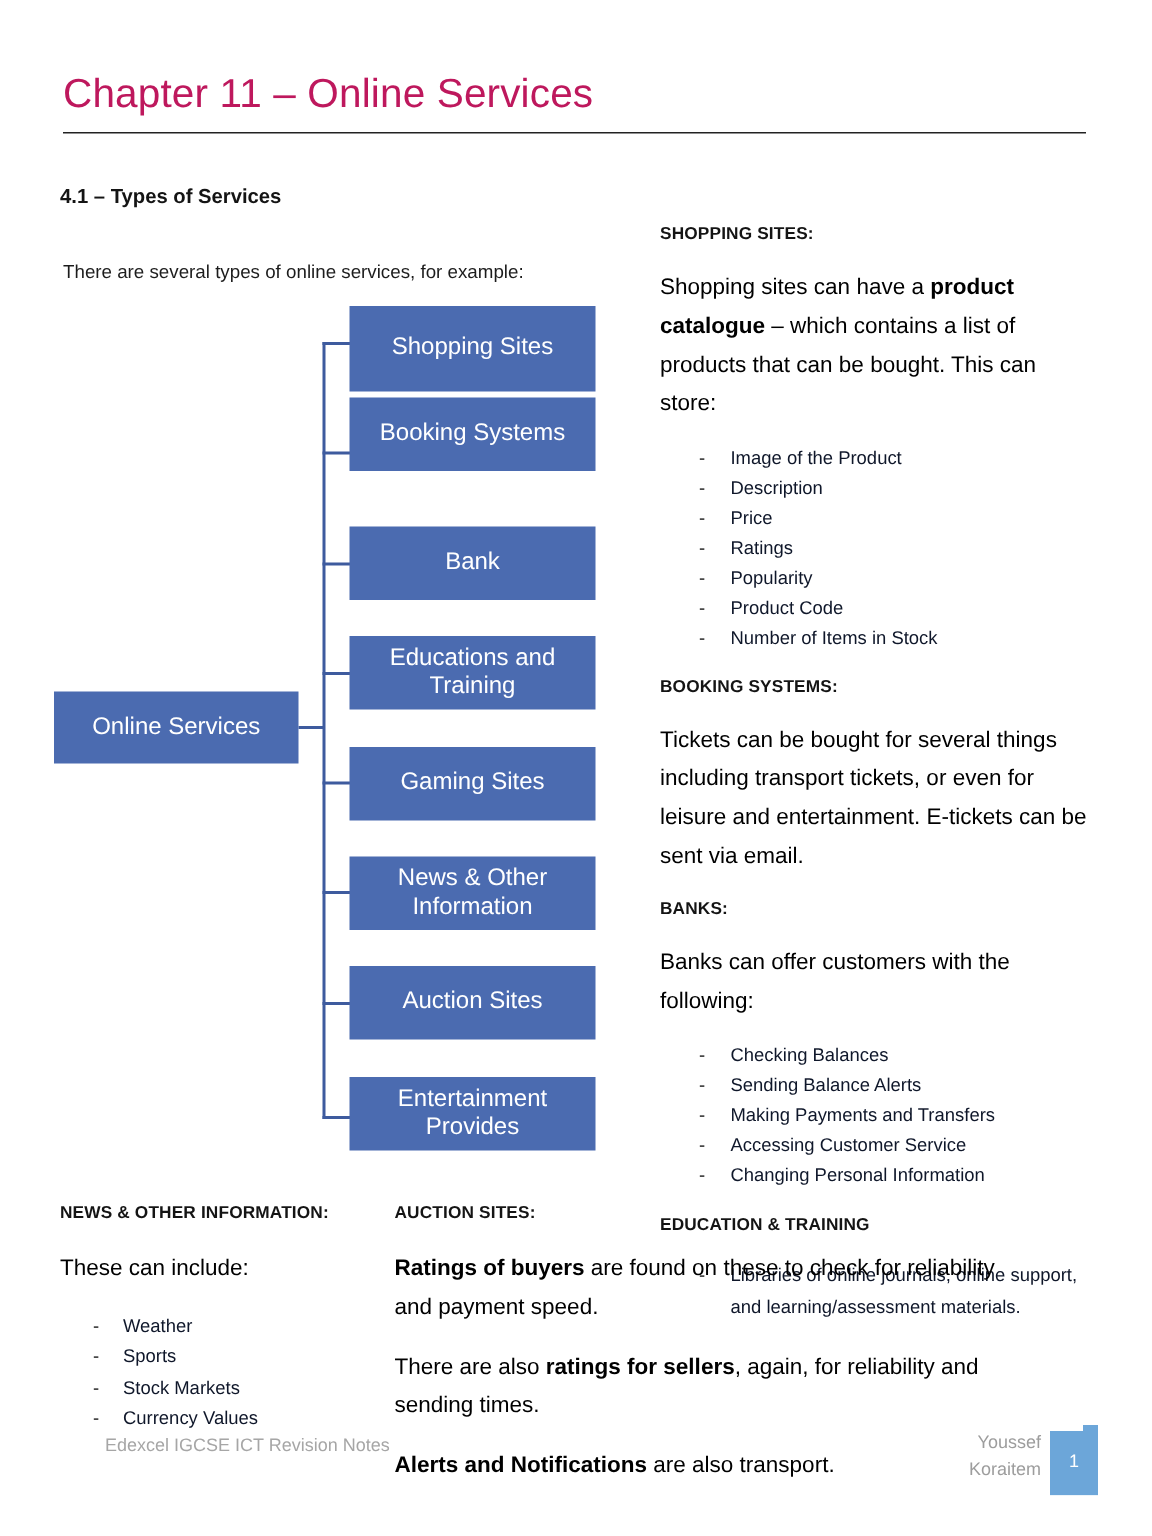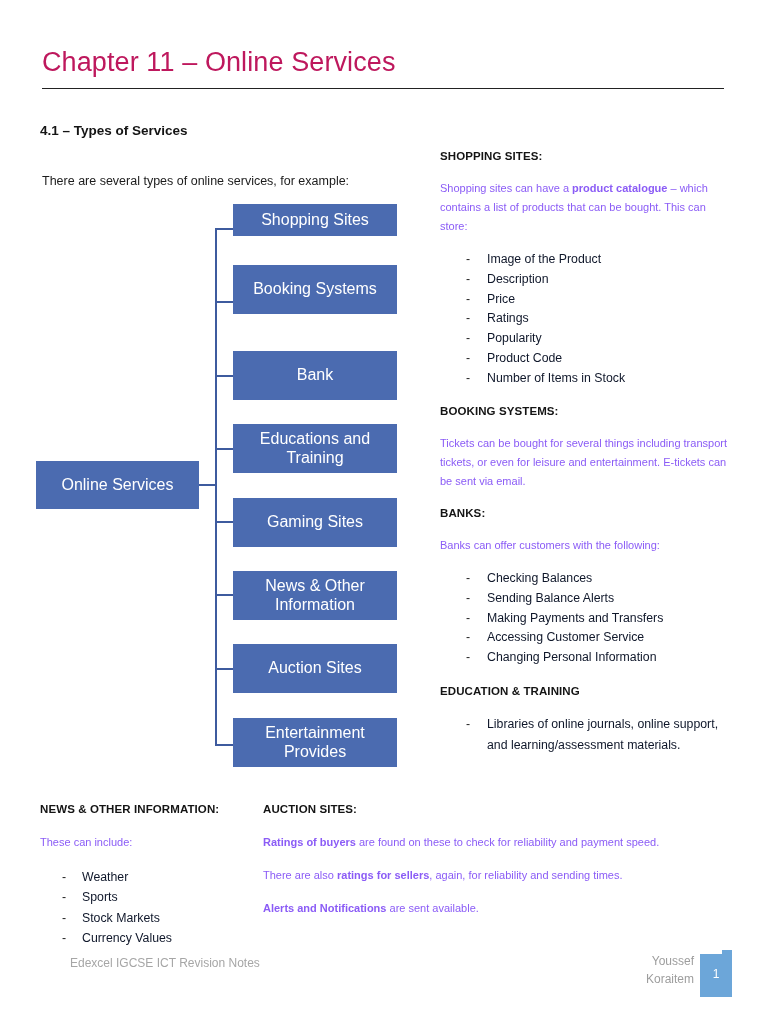--- a/index.html
+++ b/index.html
@@ -115,23 +115,23 @@
   }
   .rcol h3, .bcol h3 {
     margin: 0;
     font-size: 11.5px;
     font-weight: 700;
     color: #141414;
     letter-spacing: 0.1px;
   }
   .rcol p, .bcol p {
     margin: 0;
-    font-size: 11px;
+    font-size: 15px;
     line-height: 1.72;
-    color: #8b5cf6;
+    color: #000000;
   }
   .blk { margin-bottom: 14px; }
 
   ul.dash {
     list-style: none;
     margin: 0;
     padding: 0;
   }
   ul.dash li {
     position: relative;
@@ -223,21 +223,21 @@
     <div class="connector-h" style="left:215px; top:301px; width:19px;"></div>
     <div class="connector-h" style="left:215px; top:375px; width:19px;"></div>
     <div class="connector-h" style="left:215px; top:448px; width:19px;"></div>
     <div class="connector-h" style="left:215px; top:521px; width:19px;"></div>
     <div class="connector-h" style="left:215px; top:594px; width:19px;"></div>
     <div class="connector-h" style="left:215px; top:668px; width:19px;"></div>
     <div class="connector-h" style="left:215px; top:744px; width:19px;"></div>
 
     <div class="node root">Online Services</div>
 
-    <div class="node child" style="top:204px; height:32px;">Shopping Sites</div>
+    <div class="node child" style="top:204px; height:57px;">Shopping Sites</div>
     <div class="node child" style="top:265px; height:49px;">Booking Systems</div>
     <div class="node child" style="top:351px; height:49px;">Bank</div>
     <div class="node child" style="top:424px; height:49px;">Educations and Training</div>
     <div class="node child" style="top:498px; height:49px;">Gaming Sites</div>
     <div class="node child" style="top:571px; height:49px;">News &amp; Other Information</div>
     <div class="node child" style="top:644px; height:49px;">Auction Sites</div>
     <div class="node child" style="top:718px; height:49px;">Entertainment Provides</div>
   </div>
 
   <div class="rcol">
@@ -290,21 +290,21 @@
       <li>Sports</li>
       <li>Stock Markets</li>
       <li>Currency Values</li>
     </ul>
   </div>
 
   <div class="bcol bcol-right">
     <h3>AUCTION SITES:</h3>
     <p style="margin-top:18px;"><b>Ratings of buyers</b><span> are found on these to check for reliability and payment speed.</span></p>
     <p><span>There are also </span><b>ratings for sellers</b><span>, again, for reliability and sending times.</span></p>
-    <p><b>Alerts and Notifications</b><span> are sent available.</span></p>
+    <p><b>Alerts and Notifications</b><span> are also transport.</span></p>
   </div>
 
   <div class="footer-left">Edexcel IGCSE ICT Revision Notes</div>
   <div class="footer-author">
     <div>Youssef</div>
     <div>Koraitem</div>
   </div>
   <div class="page-badge">1</div>
 
 </div>

